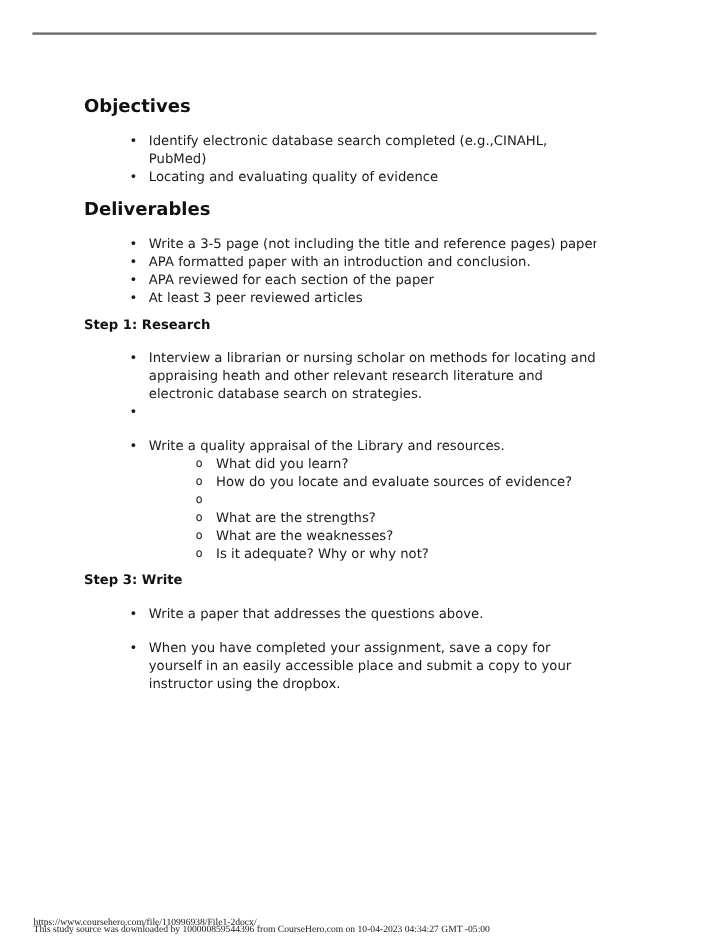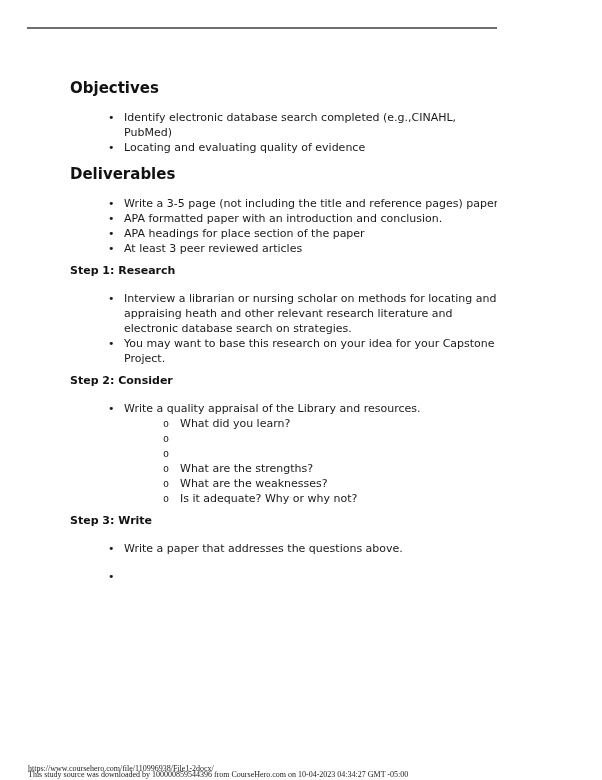--- a/index.html
+++ b/index.html
@@ -92,53 +92,51 @@
         <div class="li lvl1">
           <span class="marker">•</span>
           <span class="text">Write a 3-5 page (not including the title and reference pages) paper</span>
         </div>
         <div class="li lvl1">
           <span class="marker">•</span>
           <span class="text">APA formatted paper with an introduction and conclusion.</span>
         </div>
         <div class="li lvl1">
           <span class="marker">•</span>
-          <span class="text">APA headings for place section of the paper</span>
+          <span class="text">APA reviewed for each section of the paper</span>
         </div>
         <div class="li lvl1">
           <span class="marker">•</span>
           <span class="text">At least 3 peer reviewed articles</span>
         </div>
       </div>
       <div class="heading-small">Step 1: Research</div>
       <div class="list">
         <div class="li lvl1">
           <span class="marker">•</span>
           <span class="text">Interview a librarian or nursing scholar on methods for locating and
 appraising heath and other relevant research literature and
 electronic database search on strategies.</span>
         </div>
         <div class="li lvl1">
           <span class="marker">•</span>
-          <span class="text">You may want to base this research on your idea for your Capstone
-Project.</span>
         </div>
       </div>
-      <div class="heading-small">Step 2: Consider</div>
       <div class="list">
         <div class="li lvl1">
           <span class="marker">•</span>
           <span class="text">Write a quality appraisal of the Library and resources.</span>
         </div>
         <div class="li lvl2">
           <span class="marker">o</span>
           <span class="text">What did you learn?</span>
         </div>
         <div class="li lvl2">
           <span class="marker">o</span>
+          <span class="text">How do you locate and evaluate sources of evidence?</span>
         </div>
         <div class="li lvl2">
           <span class="marker">o</span>
         </div>
         <div class="li lvl2">
           <span class="marker">o</span>
           <span class="text">What are the strengths?</span>
         </div>
         <div class="li lvl2">
           <span class="marker">o</span>
@@ -152,18 +150,21 @@
       <div class="heading-small">Step 3: Write</div>
       <div class="list">
         <div class="li lvl1">
           <span class="marker">•</span>
           <span class="text">Write a paper that addresses the questions above.</span>
         </div>
       </div>
       <div class="list">
         <div class="li lvl1">
           <span class="marker">•</span>
+          <span class="text">When you have completed your assignment, save a copy for
+yourself in an easily accessible place and submit a copy to your
+instructor using the dropbox.</span>
         </div>
       </div>
     </div>
   <div class="footer-note">This study source was downloaded by 100000859544396 from CourseHero.com on 10-04-2023 04:34:27 GMT -05:00</div>
   <div class="footer-url">https://www.coursehero.com/file/110996938/File1-2docx/</div>
 </div>
 
 </body></html>

